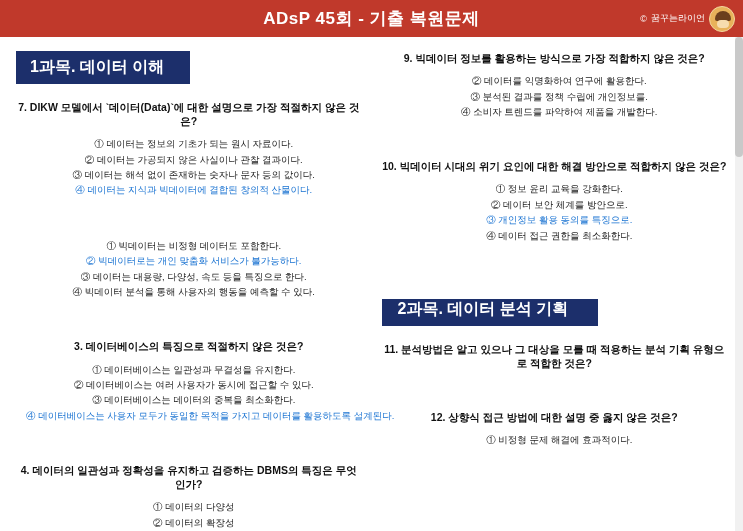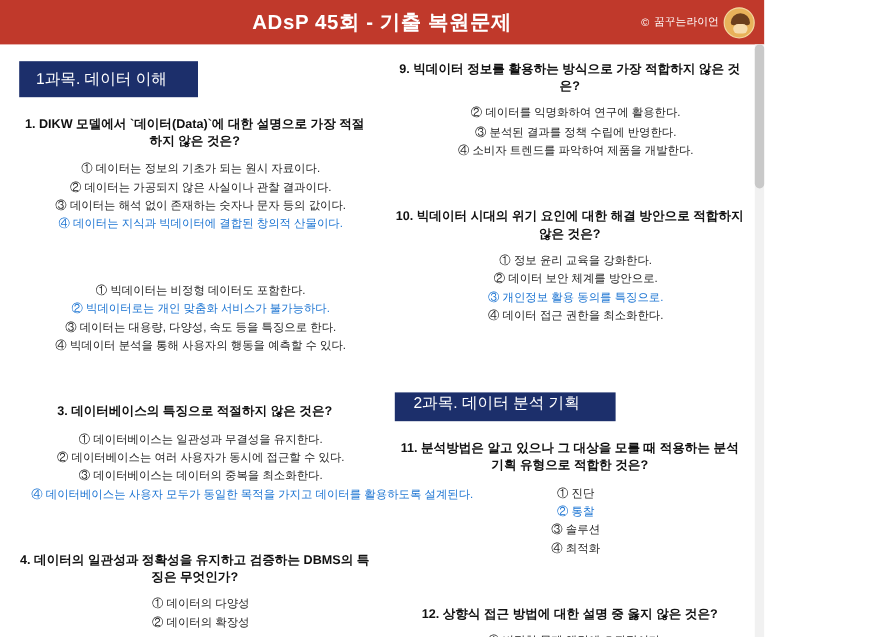--- a/index.html
+++ b/index.html
@@ -4,21 +4,21 @@
 <style>
   * { box-sizing: border-box; }
   html, body {
     margin: 0;
     padding: 0;
     background: #ffffff;
     font-family: "Liberation Sans", sans-serif;
   }
   .page {
     position: relative;
-    width: 637px;
+    width: 743px;
     height: 531px;
     overflow: hidden;
     background: #ffffff;
   }
   
   .header {
     position: relative;
     height: 37px;
     background: #c0392b;
     display: flex;
@@ -81,22 +81,22 @@
     position: relative;
   }
   .col-left { padding-left: 16px; padding-right: 10px; }
   .col-right { padding-left: 10px; padding-right: 16px; }
 
   
   .section-chip {
     display: inline-block;
     background: #1c2f6b;
     color: #ffffff;
-    font-size: 13px;
-    font-weight: normal;
+    font-size: 16px;
+    font-weight: bold;
     padding: 6px 26px 6px 14px;
     margin-bottom: 16px;
   }
   .section-chip.wide { padding: 0 30px 6px 16px; }
 
   
   .question {
     margin-bottom: 22px;
     text-align: center;
   }
@@ -155,21 +155,21 @@
     </div>
   </div>
 
   <div class="columns">
 
     <div class="col col-left">
 
       <div class="section-chip">1과목. 데이터 이해</div>
 
       <div class="question">
-        <div class="q-text">1. DIKW 모델에서 `데이터(Data)`에 대한 설명으로 가장 적절하지 않은 것은?</div>
+        <div class="q-text">7. DIKW 모델에서 `데이터(Data)`에 대한 설명으로 가장 적절하지 않은 것은?</div>
         <div class="choices">
           <div class="choice">① 데이터는 정보의 기초가 되는 원시 자료이다.</div>
           <div class="choice">② 데이터는 가공되지 않은 사실이나 관찰 결과이다.</div>
           <div class="choice">③ 데이터는 해석 없이 존재하는 숫자나 문자 등의 값이다.</div>
           <div class="choice answer">④ 데이터는 지식과 빅데이터에 결합된 창의적 산물이다.</div>
         </div>
       </div>
 
       <div class="spacer-md"></div>
 
@@ -206,21 +206,21 @@
       </div>
 
     </div>
 
     <div class="col col-right">
 
       <div class="question">
         <div class="q-text">9. 빅데이터 정보를 활용하는 방식으로 가장 적합하지 않은 것은?</div>
         <div class="choices">
           <div class="choice">② 데이터를 익명화하여 연구에 활용한다.</div>
-          <div class="choice">③ 분석된 결과를 정책 수립에 반영한다.</div>
+          <div class="choice">③ 분석된 결과를 정책 수립에 개인정보를.</div>
           <div class="choice">④ 소비자 트렌드를 파악하여 제품을 개발한다.</div>
         </div>
       </div>
 
       <div class="spacer-md"></div>
 
       <div class="question">
         <div class="q-text">10. 빅데이터 시대의 위기 요인에 대한 해결 방안으로 적합하지 않은 것은?</div>
         <div class="choices">
           <div class="choice">① 정보 윤리 교육을 강화한다.</div>
@@ -229,26 +229,20 @@
           <div class="choice">④ 데이터 접근 권한을 최소화한다.</div>
         </div>
       </div>
 
       <div class="spacer-lg"></div>
 
       <div class="section-chip wide">2과목. 데이터 분석 기획</div>
 
       <div class="question">
         <div class="q-text">11. 분석방법은 알고 있으나 그 대상을 모를 때 적용하는 분석 기획 유형으로 적합한 것은?</div>
-        <div class="choices">
-          <div class="choice">① 진단</div>
-          <div class="choice answer">② 통찰</div>
-          <div class="choice">③ 솔루션</div>
-          <div class="choice">④ 최적화</div>
-        </div>
       </div>
 
       <div class="spacer-md"></div>
 
       <div class="question">
         <div class="q-text">12. 상향식 접근 방법에 대한 설명 중 옳지 않은 것은?</div>
         <div class="choices">
           <div class="choice">① 비정형 문제 해결에 효과적이다.</div>
 
         </div>

